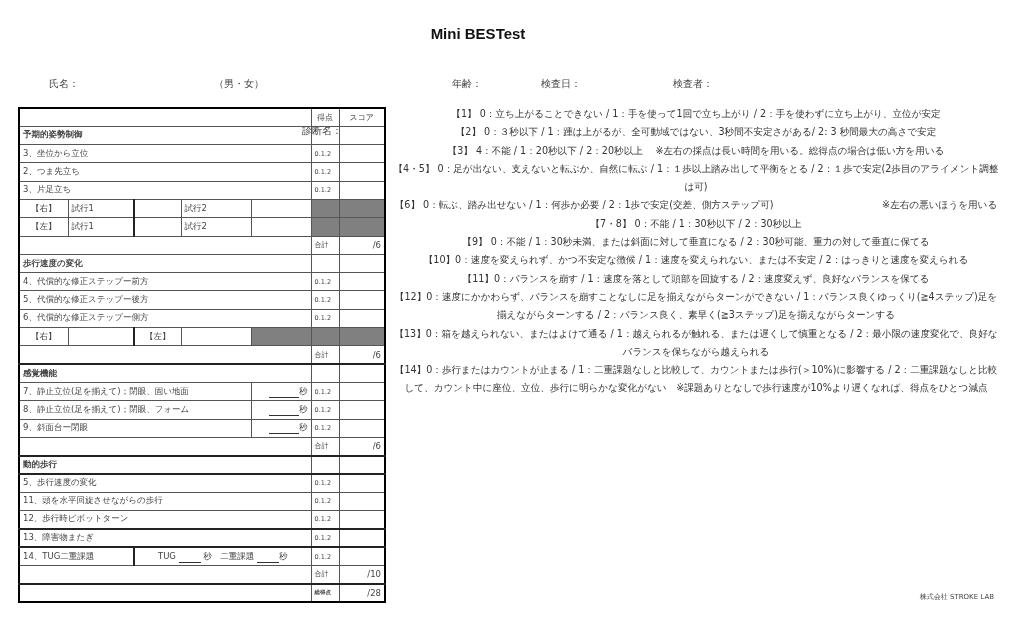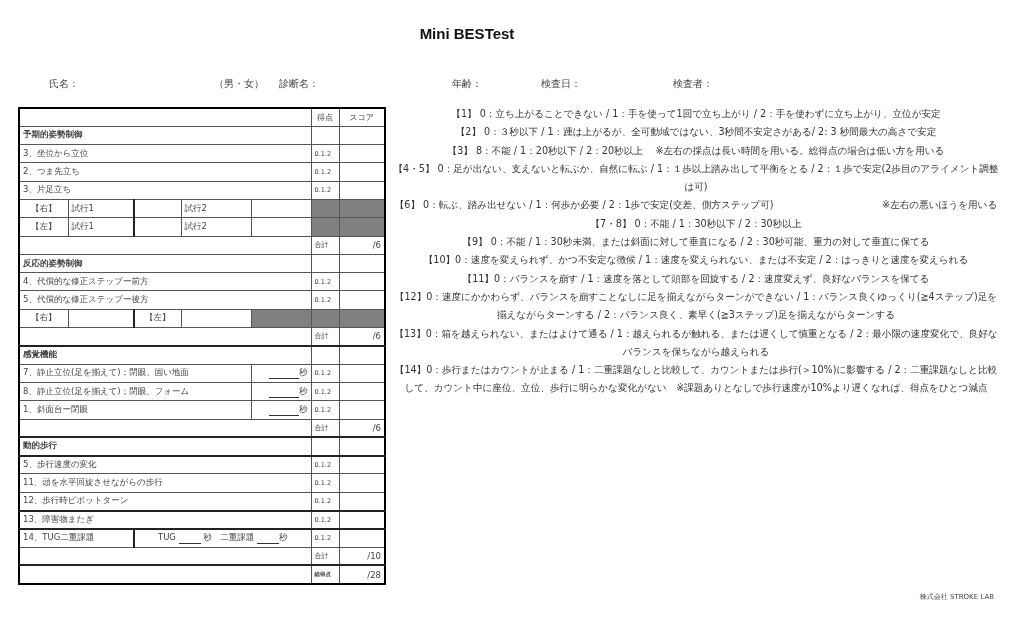--- a/index.html
+++ b/index.html
@@ -1,18 +1,18 @@
 <!DOCTYPE html>
 <html><head>
 <meta charset="utf-8">
 <style>
   * { box-sizing: border-box; margin: 0; padding: 0; }
   html, body { width: 1024px; height: 618px; background: #ffffff; overflow: hidden; }
   body { position: relative; font-family: "DejaVu Sans", "Liberation Sans", sans-serif; color: #333; }
-  .title { position: absolute; left: 5px; width: 924px; top: 25px; text-align: center; font-family: "Liberation Sans", "DejaVu Sans", sans-serif; font-weight: bold; font-size: 15px; color: #111; }
+  .title { position: absolute; left: 16px; width: 924px; top: 25px; text-align: center; font-family: "Liberation Sans", "DejaVu Sans", sans-serif; font-weight: bold; font-size: 15px; color: #111; }
   .hdr { position: absolute; top: 77px; font-size: 10px; color: #444; white-space: nowrap; }
 
   table.sheet { position: absolute; left: 18px; top: 107px; width: 366px; border-collapse: collapse; table-layout: fixed; font-size: 8.5px; }
   table.sheet td { border: 1px solid #555; height: 18.3px; padding: 0 3px; white-space: nowrap; overflow: hidden; color: #444; }
   table.sheet { border: 2px solid #000000; }
   td.sec { font-weight: bold; color: #222; }
   td.pts { font-size: 6.5px; color: #444; }
   td.ctr { text-align: center; }
   td.rgt { text-align: right; }
   td.gray { background: #808080; }
@@ -28,21 +28,21 @@
   .criteria p { margin: 0; white-space: normal; word-break: break-all; text-align: center; }
   .footer { position: absolute; right: 30px; top: 592px; font-size: 7px; color: #444; }
 </style>
 </head>
 <body>
 
 <div class="title">Mini BESTest</div>
 
 <div class="hdr" style="left:8px;padding-left:41px;">氏名：</div>
 <div class="hdr" style="left:214px;">（男・女）</div>
-<div class="hdr" style="left:279px;">診断名：</div>
+<div class="hdr" style="left:302px;margin-top:47px;">診断名：</div>
 <div class="hdr" style="left:452px;">年齢：</div>
 <div class="hdr" style="left:541px;">検査日：</div>
 <div class="hdr" style="left:673px;">検査者：</div>
 
 <table class="sheet">
   <colgroup>
     <col style="width:49px">
       <col style="width:66px">
       <col style="width:47px">
       <col style="width:70px">
@@ -96,31 +96,36 @@
     <td class="gray"></td>
         <td class="gray"></td>
   </tr>
   <tr>
     <td colspan="5"></td>
     <td class="total-lbl">合計</td>
     <td class="rgt">/6</td>
   </tr>
 
   <tr>
-    <td colspan="5" class="sec">反応的姿勢制御</td>
+    <td colspan="5" class="sec">歩行速度の変化</td>
     <td></td>
         <td></td>
   </tr>
   <tr>
     <td colspan="5">4、代償的な修正ステップー前方</td>
     <td class="pts">0.1.2</td>
     <td></td>
   </tr>
   <tr>
     <td colspan="5">5、代償的な修正ステップー後方</td>
+    <td class="pts">0.1.2</td>
+    <td></td>
+  </tr>
+  <tr>
+    <td colspan="5">6、代償的な修正ステップー側方</td>
     <td class="pts">0.1.2</td>
     <td></td>
   </tr>
   <tr>
     <td class="ctr">【右】</td>
     <td class="thick-r"></td>
     <td class="ctr">【左】</td>
     <td></td>
     <td class="gray"></td>
     <td class="gray"></td>
@@ -143,21 +148,21 @@
     <td class="pts">0.1.2</td>
     <td></td>
   </tr>
   <tr>
     <td colspan="4" class="indent">8、静止立位(足を揃えて)；閉眼、フォーム</td>
     <td class="rgt"><span class="blank"></span><span>秒</span></td>
     <td class="pts">0.1.2</td>
     <td></td>
   </tr>
   <tr>
-    <td colspan="4">1、斜面台ー閉眼</td>
+    <td colspan="4">9、斜面台ー閉眼</td>
     <td class="rgt"><span class="blank"></span><span>秒</span></td>
     <td class="pts">0.1.2</td>
     <td></td>
   </tr>
   <tr>
     <td colspan="5"></td>
     <td class="total-lbl">合計</td>
     <td class="rgt">/6</td>
   </tr>
 
@@ -201,21 +206,21 @@
     <td colspan="5" class="thick-t"></td>
     <td class="grand thick-t">総得点</td>
     <td class="rgt thick-t">/28</td>
   </tr>
 </tbody>
   </table>
 
 <div class="criteria">
   <p>【1】 0：立ち上がることできない / 1：手を使って1回で立ち上がり / 2：手を使わずに立ち上がり、立位が安定</p>
   <p>【2】 0：３秒以下 / 1：踵は上がるが、全可動域ではない、3秒間不安定さがある/ 2: 3 秒間最大の高さで安定</p>
-  <p>【3】 8：不能 / 1：20秒以下 /  2：20秒以上　 ※左右の採点は長い時間を用いる。総得点の場合は低い方を用いる</p>
+  <p>【3】 4：不能 / 1：20秒以下 /  2：20秒以上　 ※左右の採点は長い時間を用いる。総得点の場合は低い方を用いる</p>
   <p>【4・5】 0：足が出ない、支えないと転ぶか、自然に転ぶ / 1：１歩以上踏み出して平衡をとる / 2：１歩で安定(2歩目のアライメント調整は可)</p>
   <p>【6】 0：転ぶ、踏み出せない / 1：何歩か必要 / 2：1歩で安定(交差、側方ステップ可)　　　　　　　　　　　 ※左右の悪いほうを用いる</p>
   <p>【7・8】 0：不能 / 1：30秒以下 / 2：30秒以上</p>
   <p>【9】 0：不能 / 1：30秒未満、または斜面に対して垂直になる / 2：30秒可能、重力の対して垂直に保てる</p>
   <p>【10】0：速度を変えられず、かつ不安定な徴候 / 1：速度を変えられない、または不安定 / 2：はっきりと速度を変えられる</p>
   <p>【11】0：バランスを崩す / 1：速度を落として頭部を回旋する / 2：速度変えず、良好なバランスを保てる</p>
   <p>【12】0：速度にかかわらず、バランスを崩すことなしに足を揃えながらターンができない / 1：バランス良くゆっくり(≧4ステップ)足を揃えながらターンする / 2：バランス良く、素早く(≧3ステップ)足を揃えながらターンする</p>
   <p>【13】0：箱を越えられない、またはよけて通る / 1：越えられるが触れる、または遅くして慎重となる / 2：最小限の速度変化で、良好なバランスを保ちながら越えられる</p>
   <p>【14】0：歩行またはカウントが止まる / 1：二重課題なしと比較して、カウントまたは歩行(＞10%)に影響する / 2：二重課題なしと比較して、カウント中に座位、立位、歩行に明らかな変化がない　※課題ありとなしで歩行速度が10%より遅くなれば、得点をひとつ減点</p>
 </div>

